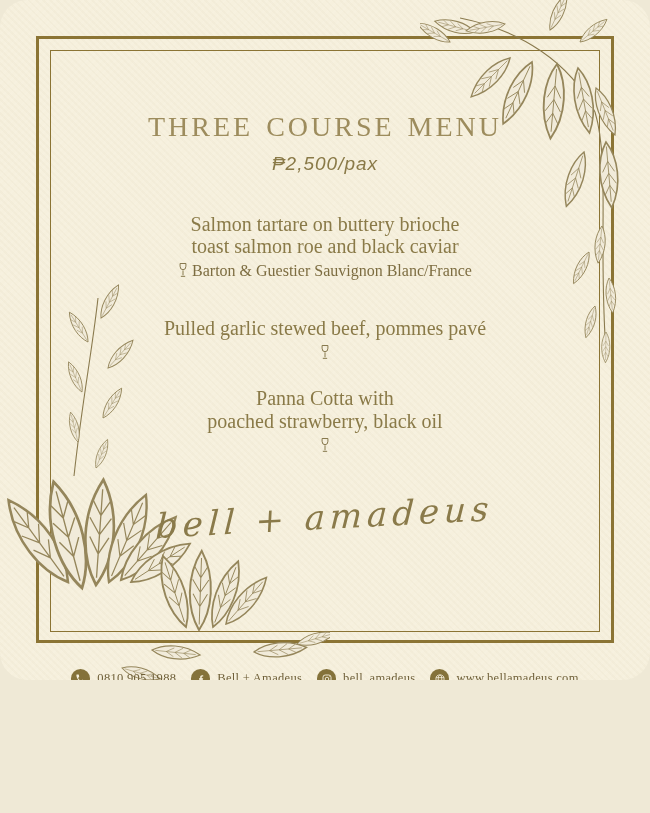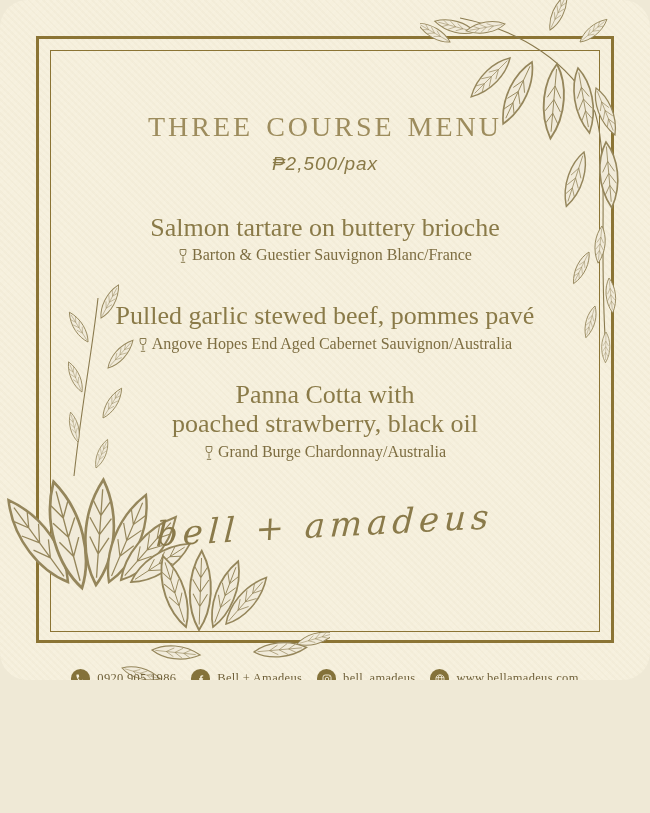--- a/index.html
+++ b/index.html
@@ -39,24 +39,24 @@
     font-size:40px; line-height:1.14; letter-spacing:3px;
   }
   .title .line2 { display:block; }
   .price {
     margin-top:7px; font-family:"Liberation Sans", sans-serif;
     font-style:italic; font-size:19px; letter-spacing:1px; color:#8a7a48;
   }
   .course { margin-top:38px; }
   .course.c2 { margin-top:37px; }
   .course.c3 { margin-top:27px; }
-  .dish { font-size:26px; line-height:1.14; color:#8a7a48; }
+  .dish { font-size:20px; line-height:1.14; color:#8a7a48; }
   .wine {
     margin-top:4px; font-size:16px; color:#7d6d41;
-    display:flex; align-items:flex-end; justify-content:center; gap:4px;
+    display:flex; align-items:flex-start; justify-content:center; gap:4px;
   }
   .wine svg { flex:0 0 auto; }
 
   .signature {
     margin-top:44px; display:inline-block;
     font-family:"DejaVu Serif", serif; font-style:italic;
     font-size:34px; letter-spacing:5px; color:#8a7a4a;
     transform:rotate(-3deg) skewX(-6deg);
   }
 
@@ -138,70 +138,69 @@
 
   <div class="content">
 
     <h1 class="title">
       <span>Three Course Menu</span>
     </h1>
     <div class="price">₱2,500/pax</div>
 
     <div class="course c1">
       <div class="dish">Salmon tartare on buttery brioche</div>
+      <div class="dish">toast salmon roe and black caviar</div>
       <div class="wine">
         <svg viewBox="0 0 12 18" width="10" height="16" fill="none" stroke="#7d6d41" stroke-width="1.1">
           <path d="M2.5 1.2 h7 v3.3 a3.5 4.2 0 0 1 -7 0 Z"></path>
           <line x1="6" y1="9.5" x2="6" y2="15.3"></line>
           <line x1="3.4" y1="16.6" x2="8.6" y2="16.6"></line>
         </svg>
         <span>Barton &amp; Guestier Sauvignon Blanc/France</span>
       </div>
     </div>
 
     <div class="course c2">
       <div class="dish">Pulled garlic stewed beef,  pommes pavé</div>
       <div class="wine">
         <svg viewBox="0 0 12 18" width="10" height="16" fill="none" stroke="#7d6d41" stroke-width="1.1">
           <path d="M2.5 1.2 h7 v3.3 a3.5 4.2 0 0 1 -7 0 Z"></path>
           <line x1="6" y1="9.5" x2="6" y2="15.3"></line>
           <line x1="3.4" y1="16.6" x2="8.6" y2="16.6"></line>
         </svg>
-        <span>Angove Hopes End Aged Cabernet Sauvignon/Australia</span>
       </div>
     </div>
 
     <div class="course c3">
       <div class="dish">Panna Cotta with</div>
       <div class="dish">poached strawberry, black oil</div>
       <div class="wine">
         <svg viewBox="0 0 12 18" width="10" height="16" fill="none" stroke="#7d6d41" stroke-width="1.1">
           <path d="M2.5 1.2 h7 v3.3 a3.5 4.2 0 0 1 -7 0 Z"></path>
           <line x1="6" y1="9.5" x2="6" y2="15.3"></line>
           <line x1="3.4" y1="16.6" x2="8.6" y2="16.6"></line>
         </svg>
-        <span>Grand Burge Chardonnay/Australia</span>
       </div>
     </div>
 
     <div>
       <span class="signature">bell + amadeus</span>
     </div>
 
   </div>
 
   <div class="footer">
 
     <div class="contact">
       <span class="badge">
         <svg viewBox="0 0 24 24" width="11" height="11" fill="#f6f0dd">
           <path d="M6.62 10.79c1.44 2.83 3.76 5.14 6.59 6.59l2.2-2.21c.27-.27.67-.36 1.02-.24 1.12.37 2.33.57 3.57.57.55 0 1 .45 1 1V20c0 .55-.45 1-1 1-9.39 0-17-7.61-17-17 0-.55.45-1 1-1h3.5c.55 0 1 .45 1 1 0 1.25.2 2.45.57 3.57.11.35.03.74-.25 1.02l-2.2 2.2z"></path>
         </svg>
       </span>
-      <span class="label">0920 905 1986</span>
+      <span class="label">0810 905 1988</span>
     </div>
 
     <div class="contact">
       <span class="badge">
         <svg viewBox="0 0 24 24" width="12" height="12" fill="#f6f0dd">
           <path d="M13.4 21v-7.6h2.5l.4-2.9h-2.9V8.6c0-.84.23-1.4 1.44-1.4h1.54V4.6c-.27-.04-1.18-.12-2.24-.12-2.22 0-3.74 1.36-3.74 3.85v2.17H8v2.9h2.44V21h2.96z"></path>
         </svg>
       </span>
       <span class="label">Bell + Amadeus</span>
     </div>

